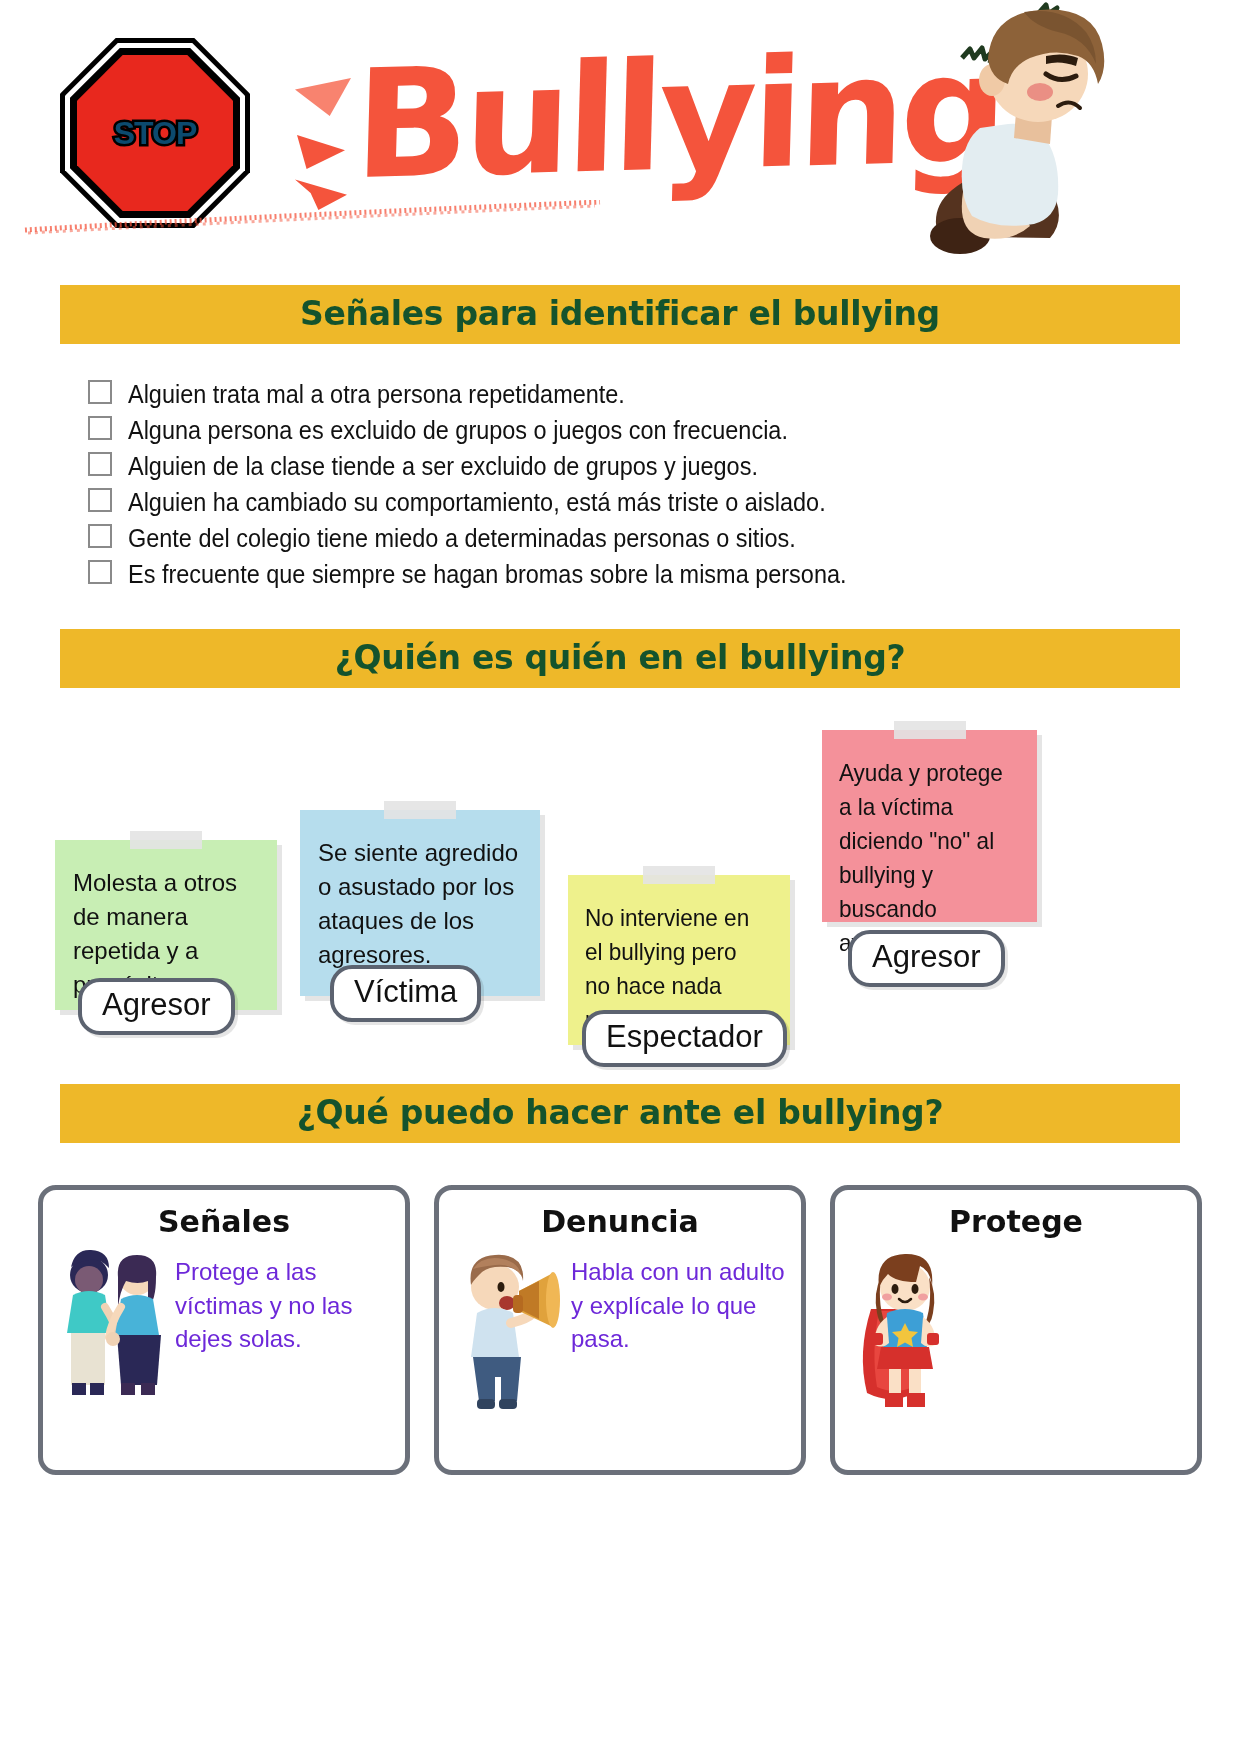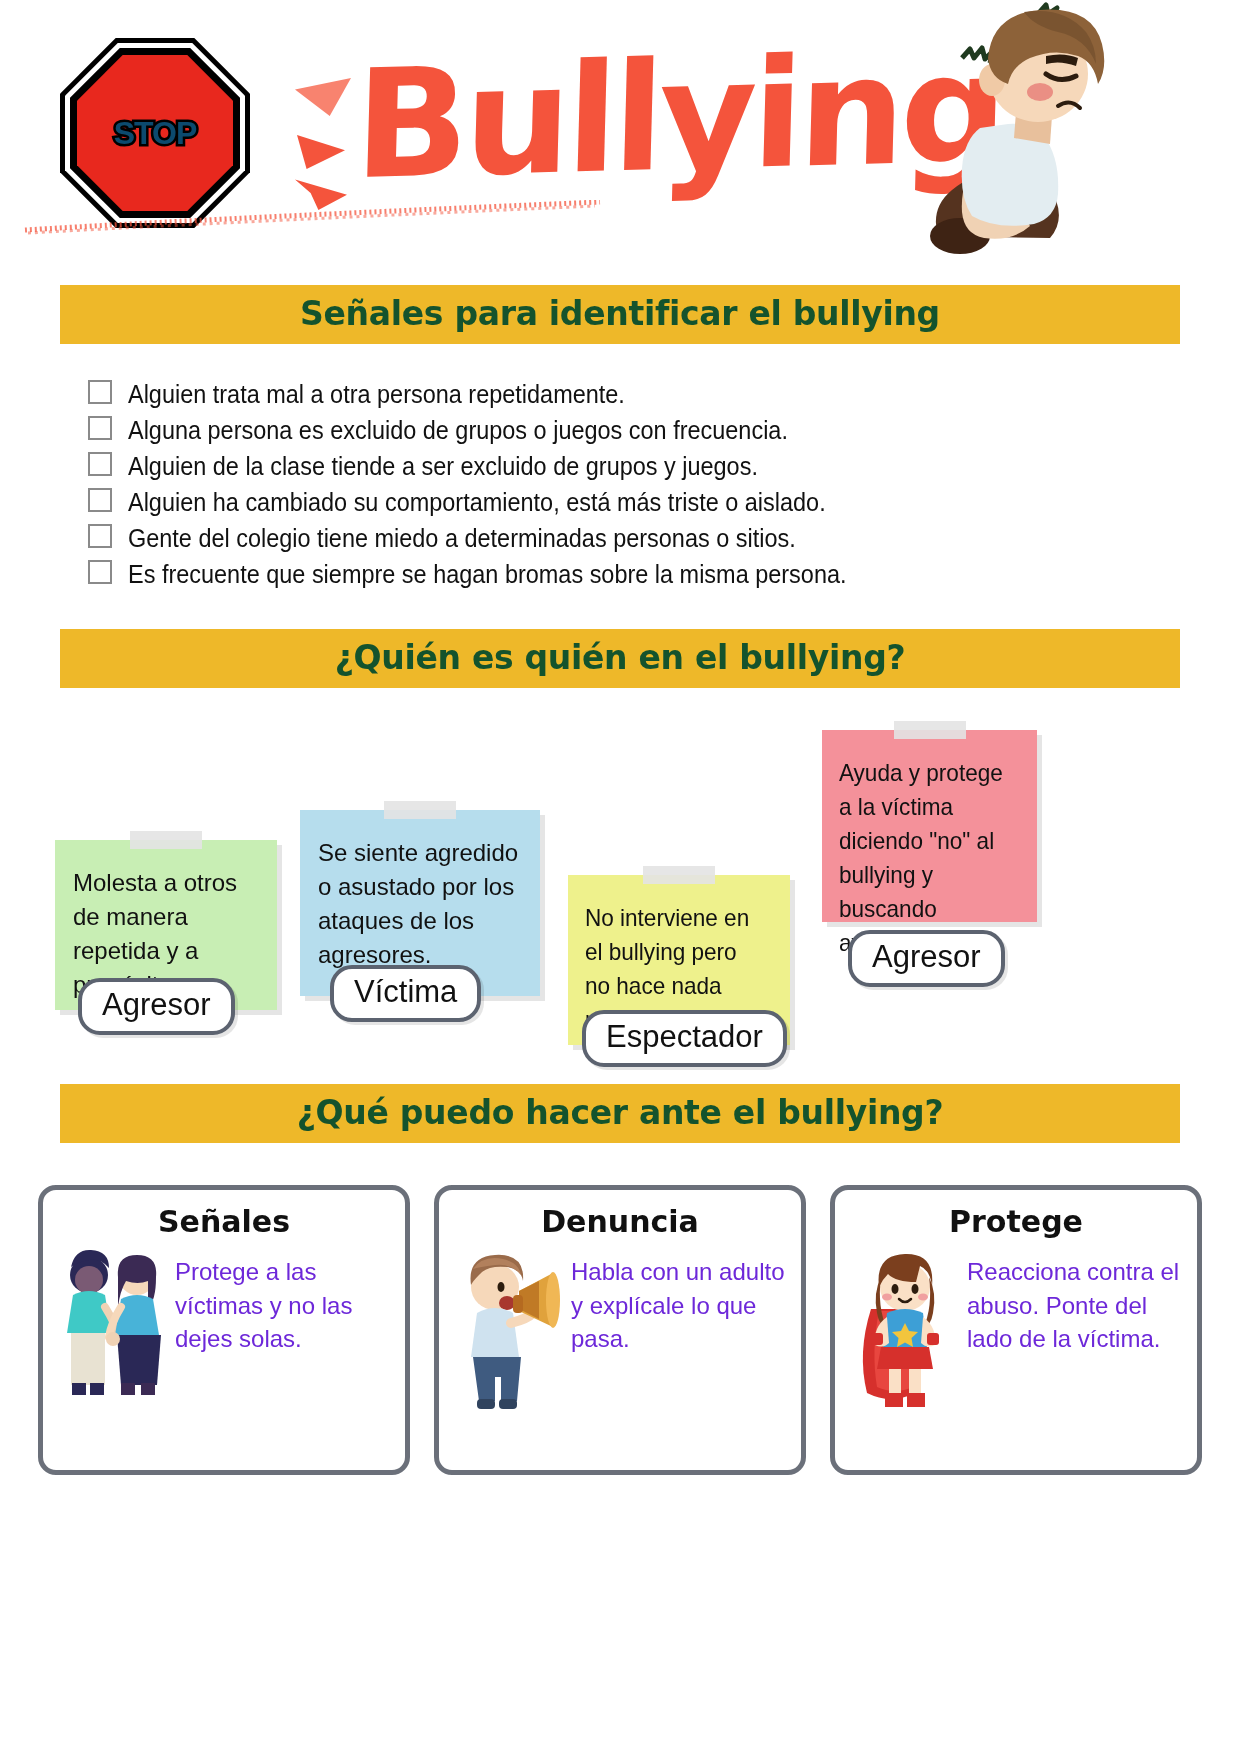--- a/index.html
+++ b/index.html
@@ -409,16 +409,15 @@
           <rect x="20" y="86" width="12" height="12" rx="3" fill="#d6302c"></rect>
           <rect x="76" y="86" width="12" height="12" rx="3" fill="#d6302c"></rect>
 
           <rect x="38" y="122" width="12" height="24" fill="#fae0c6"></rect>
           <rect x="58" y="122" width="12" height="24" fill="#fae0c6"></rect>
 
           <path d="M34 146 l18 0 l0 14 l-18 0z" fill="#d6302c"></path>
           <path d="M56 146 l18 0 l0 14 l-18 0z" fill="#d6302c"></path>
         </svg>
       </div>
-      <div class="card-desc">Reacciona contra el abuso. Ponte del lado de la víctima.</div>
     </div>
   </div>
 </div>
 
 </body></html>

